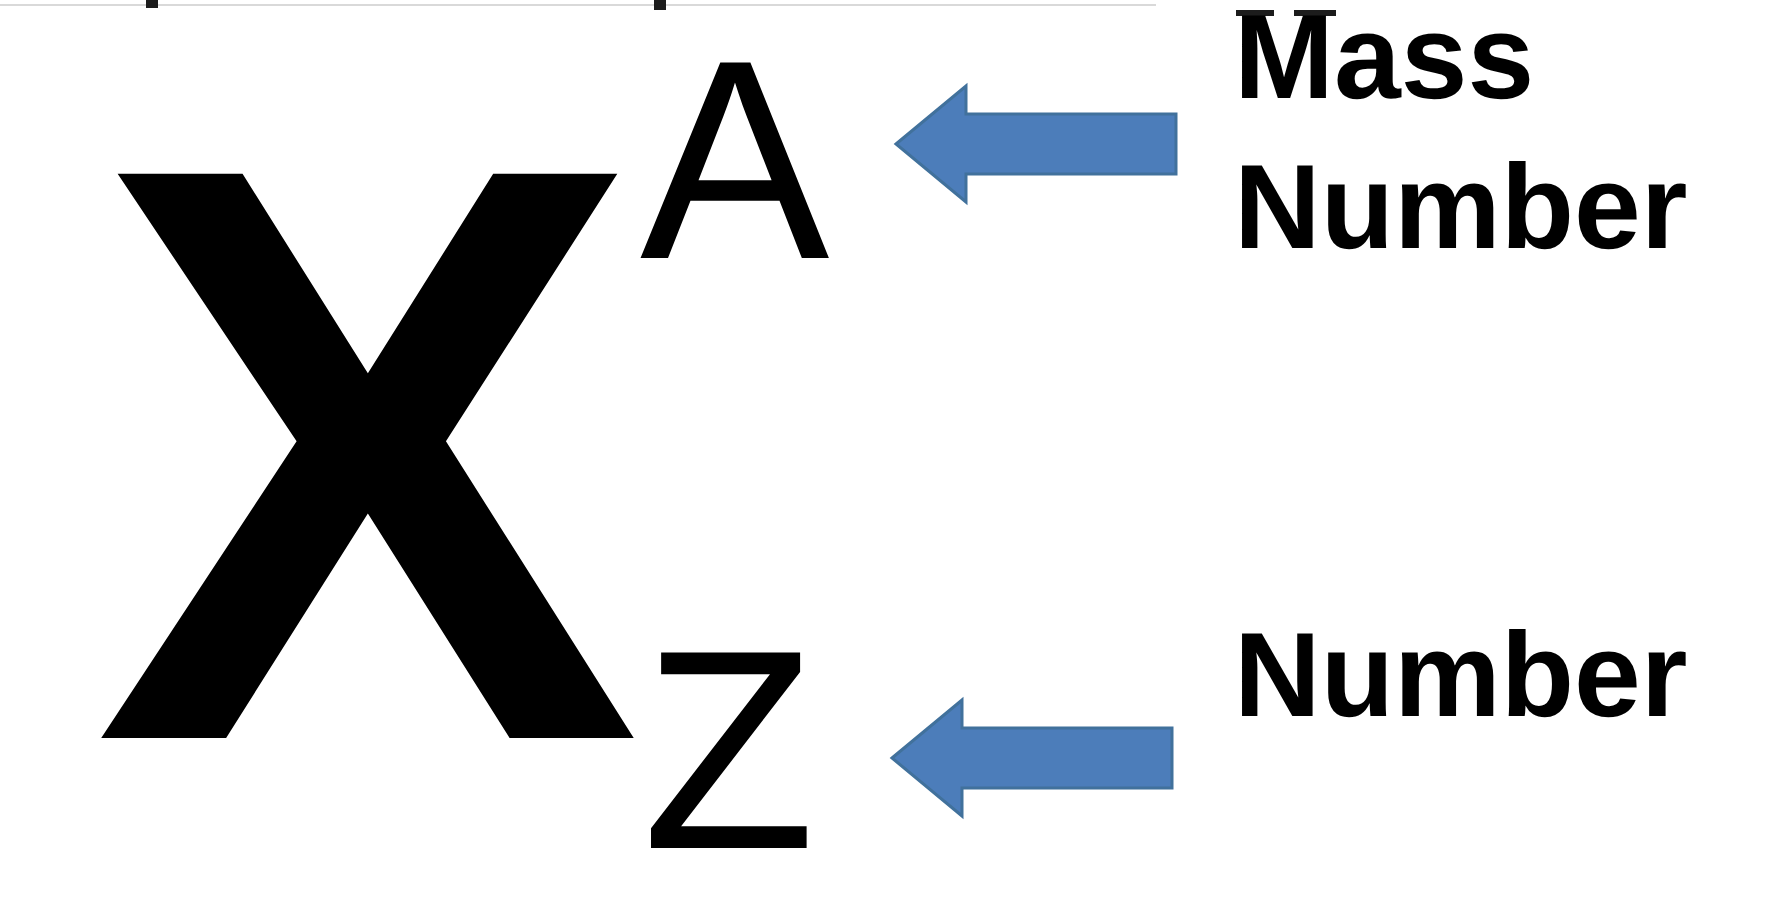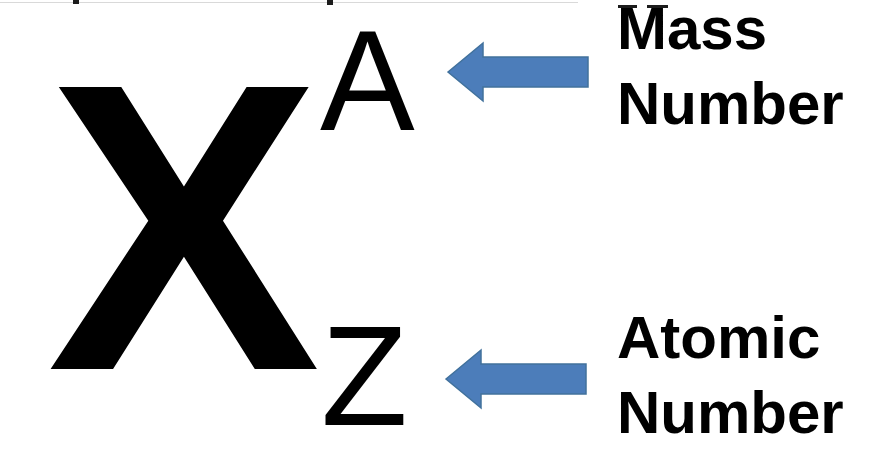--- a/index.html
+++ b/index.html
@@ -96,17 +96,16 @@
   <svg class="abs arrow-bottom" width="144" height="62" viewBox="0 0 144 62">
     <polygon points="2,31 37,2 37,16 142,16 142,46 37,46 37,60" stroke-width="1.5" stroke="#41719C" fill="#4C7DBA"></polygon>
   </svg>
 
   <div class="abs label label-mass">
     <span>Mass</span>
     <span>Number</span>
   </div>
 
   <div class="abs label label-atomic">
-    <span>Atomic</span>
     <span>Number</span>
   </div>
 
 </div>
 
 </body></html>

